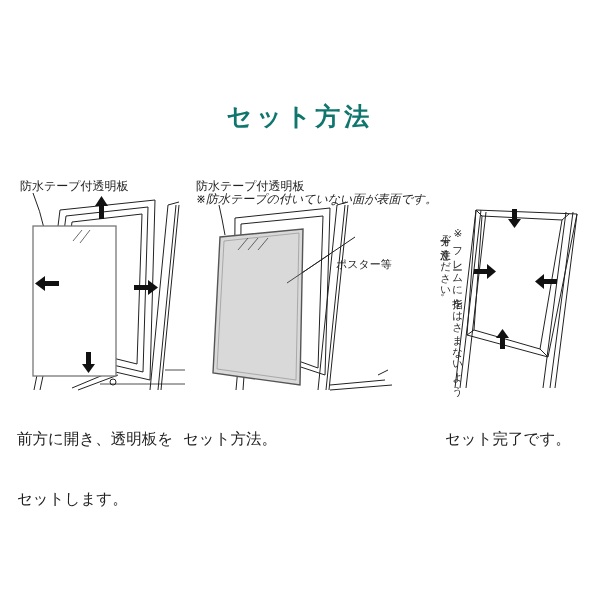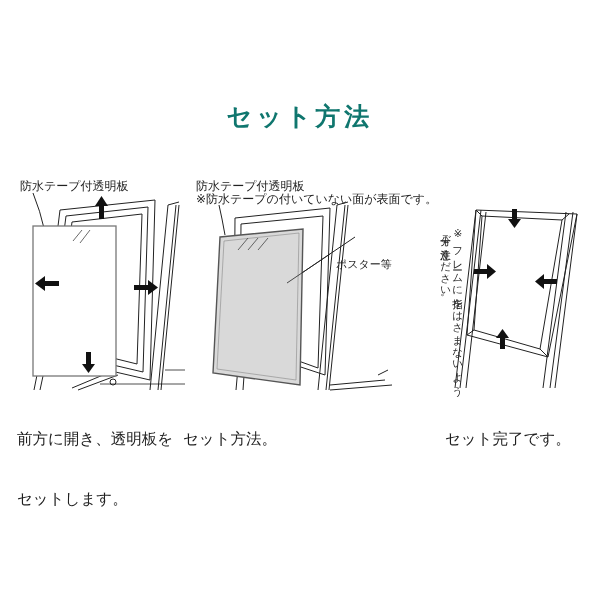--- a/index.html
+++ b/index.html
@@ -71,21 +71,21 @@
   </svg>
 
   <div class="caption" style="left:17px;top:389px;">
     <div>前方に開き、透明板を</div>
     <div>セットします。</div>
   </div>
 </div>
 
 <div>
   <div class="label-s" style="left:196px;top:180px;">防水テープ付透明板</div>
-  <div class="label-s" style="left:196px;top:193px;">※防水テープの付いていない面が表面です。</div>
+  <div class="label-s" style="left:196px;top:193px;font-style:italic;">※防水テープの付いていない面が表面です。</div>
   <div class="label-s" style="left:336px;top:230px;font-size:11px;margin-top:28px;">ポスター等</div>
 
   <svg class="fig" style="left:0;top:0;" width="600" height="400" viewBox="0 0 600 400">
     <g fill="none" stroke="#222" stroke-width="1">
 
       <line x1="318" y1="390" x2="337" y2="205"></line>
       <line x1="326" y1="390" x2="345" y2="205"></line>
       <line x1="329" y1="390" x2="348" y2="205"></line>
       <line x1="337" y1="205" x2="348" y2="202"></line>
       <line x1="330" y1="385" x2="385" y2="380"></line>

